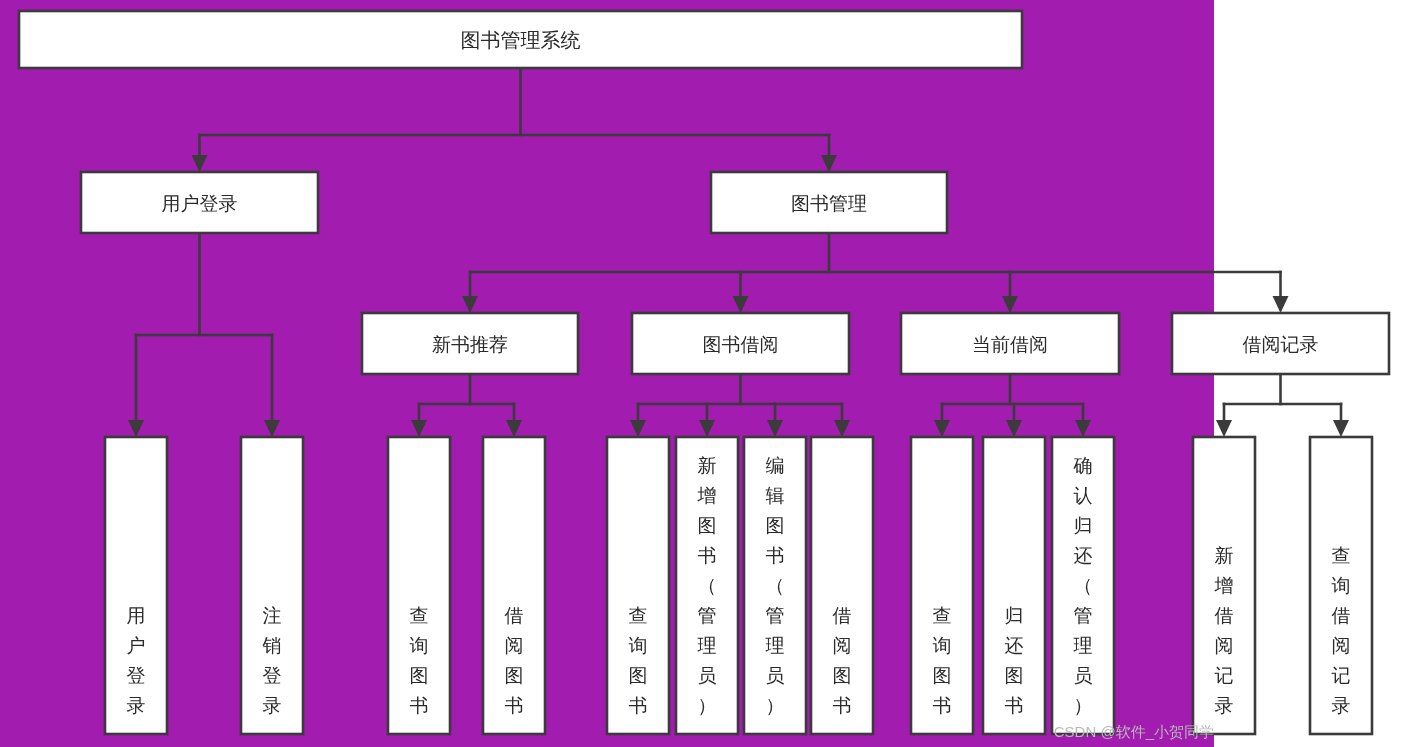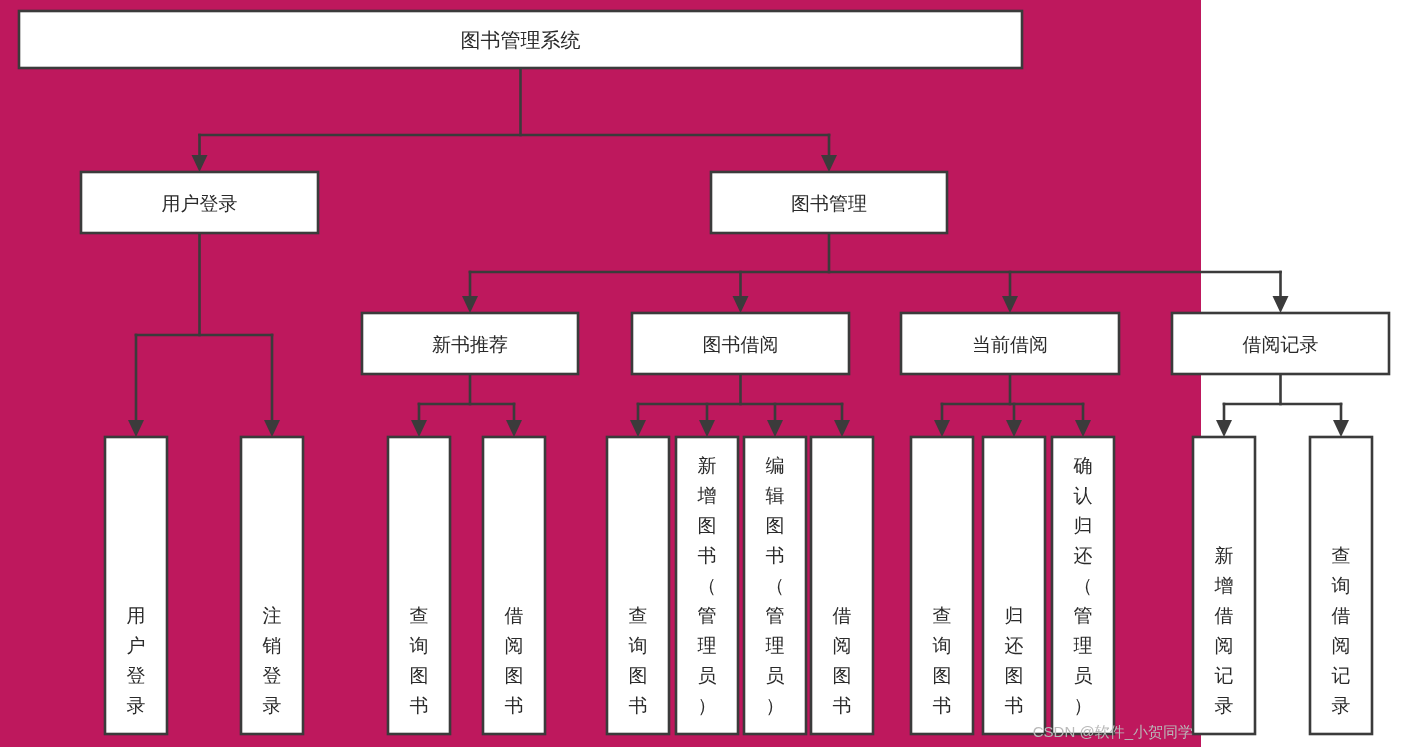--- a/index.html
+++ b/index.html
@@ -1,27 +1,27 @@
 <!DOCTYPE html>
 <html><head>
 <meta charset="utf-8">
 <style>
   html,body{margin:0;padding:0;background:#ffffff;}
   body{width:1405px;height:747px;overflow:hidden;font-family:"Liberation Sans","DejaVu Sans",sans-serif;}
-  #diagram-root{position:relative;width:1201px;height:747px;background:#be185d;}
+  #diagram-root{position:relative;width:1201px;height:747px;background:#a21caf;padding-left:13px;}
   svg#tree{position:absolute;left:0;top:0;width:1405px;height:747px;}
   .node-box{fill:#ffffff;stroke:#3b3b3b;stroke-width:2.6;}
   .edge{stroke:#3b3b3b;stroke-width:2.6;fill:none;stroke-linecap:square;}
   .arrow-head{fill:#3b3b3b;}
   .node-label{font-family:"Liberation Sans","DejaVu Sans",sans-serif;fill:#2a2a2a;}
   .lvl0-label{font-size:20px;}
   .lvl1-label{font-size:19px;}
   .lvl2-label{font-size:19px;}
   .leaf-label{font-size:19px;}
-  .watermark{position:absolute;right:8px;bottom:5px;font-size:15px;color:#b9b9b9;
+  .watermark{position:absolute;right:0;bottom:5px;font-size:15px;color:#b9b9b9;
              font-family:"Liberation Sans","DejaVu Sans",sans-serif;white-space:nowrap;}
 </style>
 </head>
 <body>
 
 <div id="diagram-root">
 
   <svg id="tree" viewBox="0 0 1405 747">
     <g id="edges-layer">
         <line x1="520.5" y1="68" x2="520.5" y2="135" class="edge"></line>

